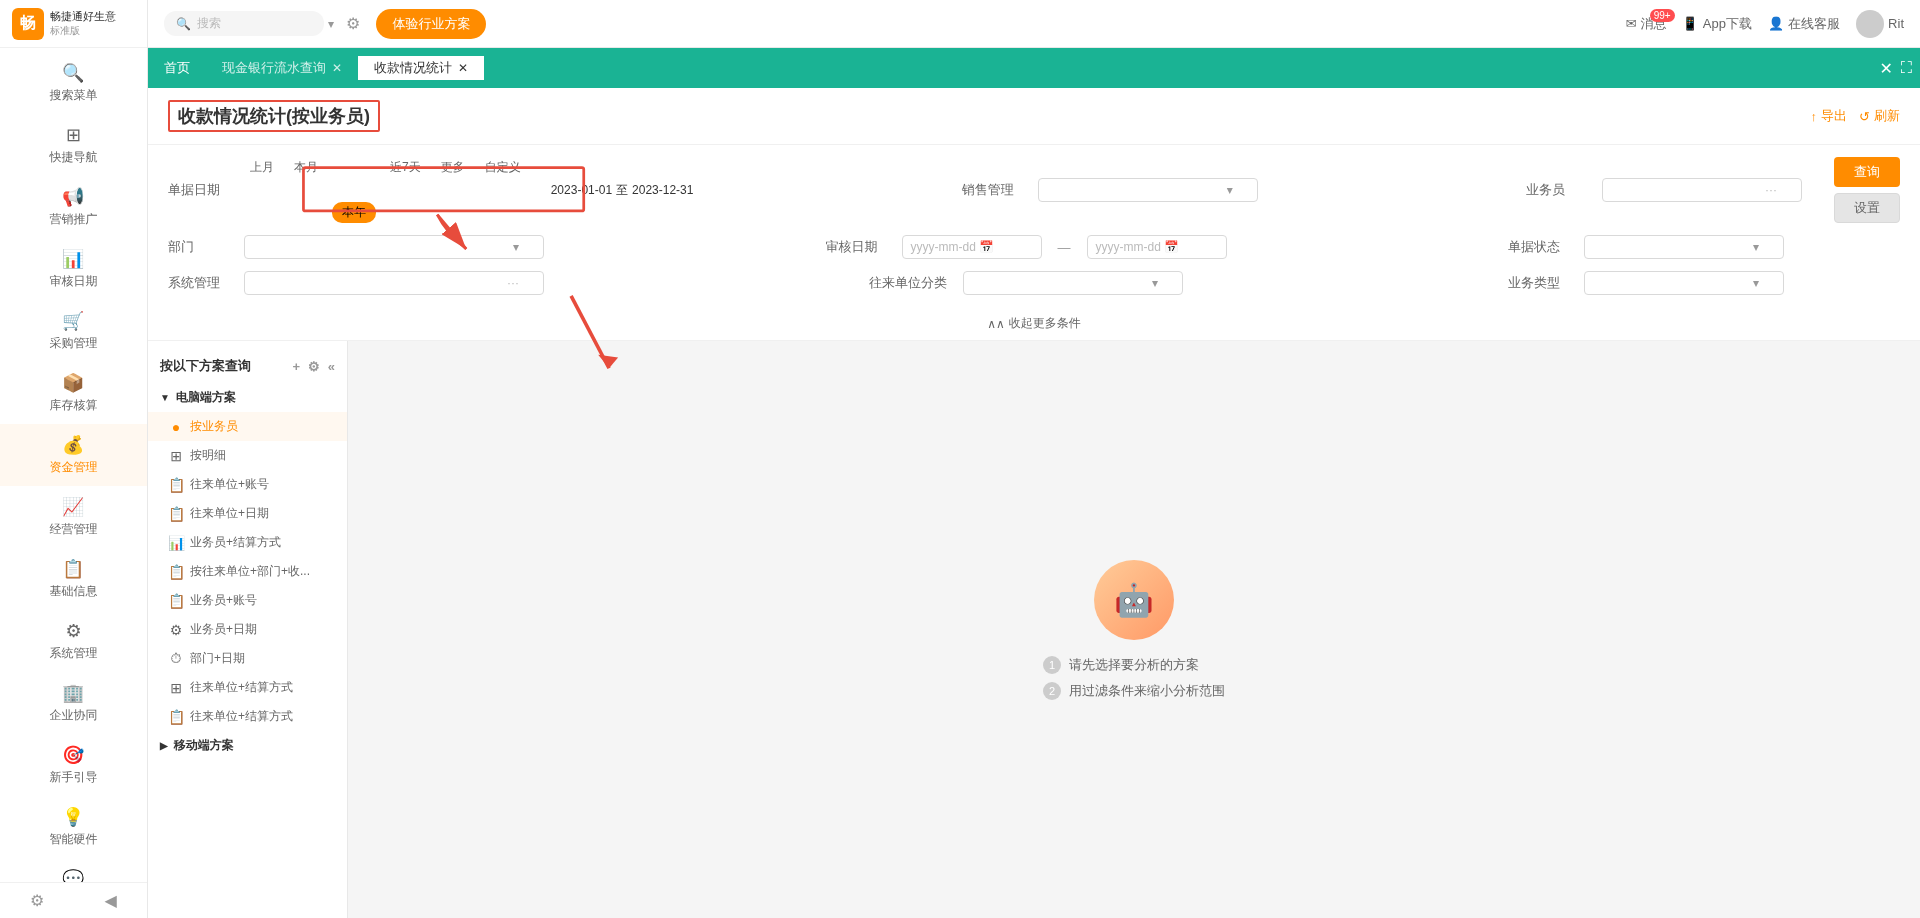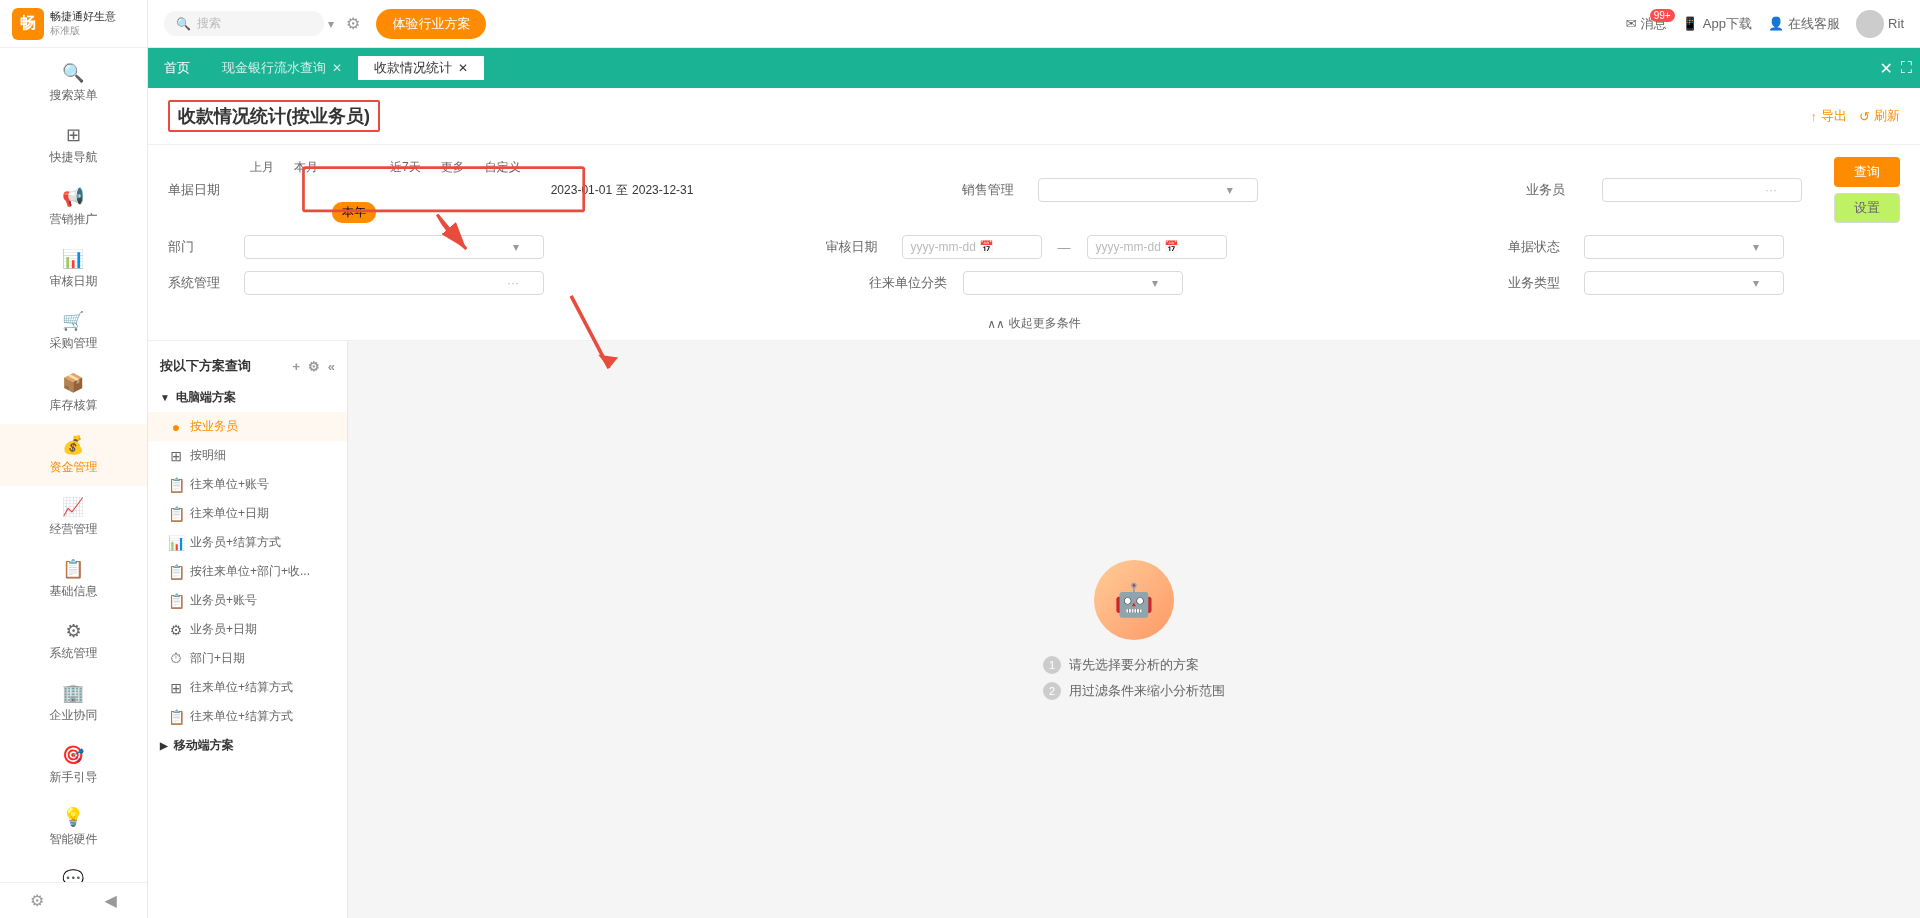--- a/index.html
+++ b/index.html
@@ -55,21 +55,21 @@
     .date-quick { display: flex; gap: 8px; }
     .date-btn { font-size: 12px; color: #666; cursor: pointer; padding: 2px 6px; border-radius: 2px; }
     .date-btn.active { background: #ff8c00; color: #000000; border-radius: 10px; padding: 2px 10px; margin-top: 45px; }
     .date-range { display: flex; align-items: center; gap: 4px; font-size: 12px; color: #333; margin-left: 8px; }
     .filter-select { border: 1px solid #d9d9d9; border-radius: 4px; padding: 4px 24px 4px 8px; font-size: 12px; color: #999; min-width: 200px; position: relative; display: flex; align-items: center; justify-content: space-between; cursor: pointer; }
     .filter-input { border: 1px solid #d9d9d9; border-radius: 4px; padding: 4px 8px; font-size: 12px; color: #bbb; min-width: 140px; display: flex; align-items: center; gap: 4px; }
     .filter-dash { color: #999; }
     .filter-collapse { text-align: center; padding: 8px 0; color: #666; font-size: 12px; cursor: pointer; display: flex; align-items: center; justify-content: center; gap: 4px; }
 
     .query-btn { background: #ff8c00; color: white; border: none; border-radius: 4px; padding: 6px 20px; font-size: 13px; cursor: pointer; }
-    .settings-btn { border: 1px solid #d9d9d9; color: #666; background: #bef264; border-radius: 4px; padding: 5px 16px; font-size: 13px; cursor: pointer; }
+    .settings-btn { border: 1px solid #d9d9d9; color: #666; background: #e5e5e5; border-radius: 4px; padding: 5px 16px; font-size: 13px; cursor: pointer; }
     .btn-group { display: flex; flex-direction: column; gap: 6px; margin-left: 16px; }
 
     
     .layout-body { flex: 1; display: flex; overflow: hidden; }
     .left-panel { width: 200px; background: #fff; border-right: 1px solid #e8e8e8; flex-shrink: 0; overflow-y: auto; padding: 8px 0; }
     .left-panel-header { display: flex; align-items: center; padding: 8px 12px; font-size: 13px; color: #333; font-weight: bold; }
     .left-panel-header-actions { margin-left: auto; display: flex; gap: 8px; color: #999; cursor: pointer; }
     .tree-item { padding: 6px 12px 6px 20px; font-size: 12px; color: #666; cursor: pointer; display: flex; align-items: center; gap: 6px; }
     .tree-item.active { color: #ff8c00; background: #fff8f0; }
     .tree-item-icon { font-size: 14px; width: 16px; text-align: center; }

